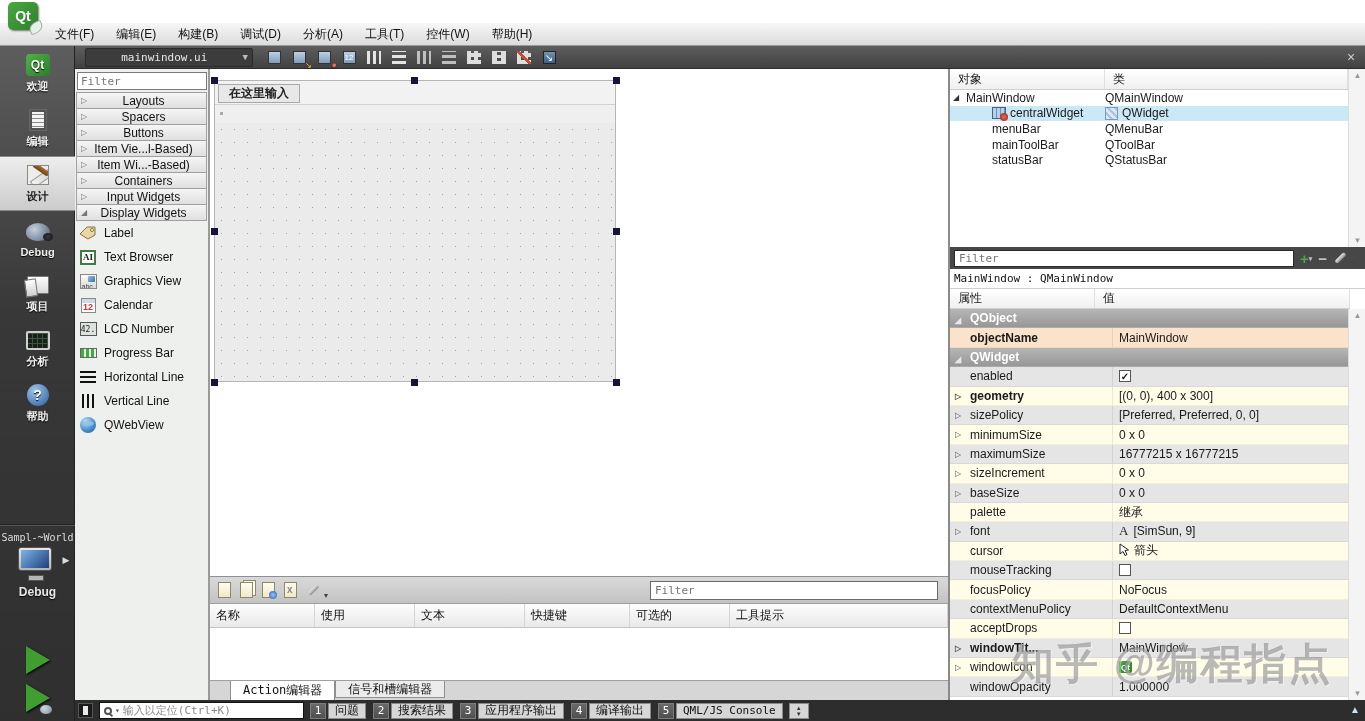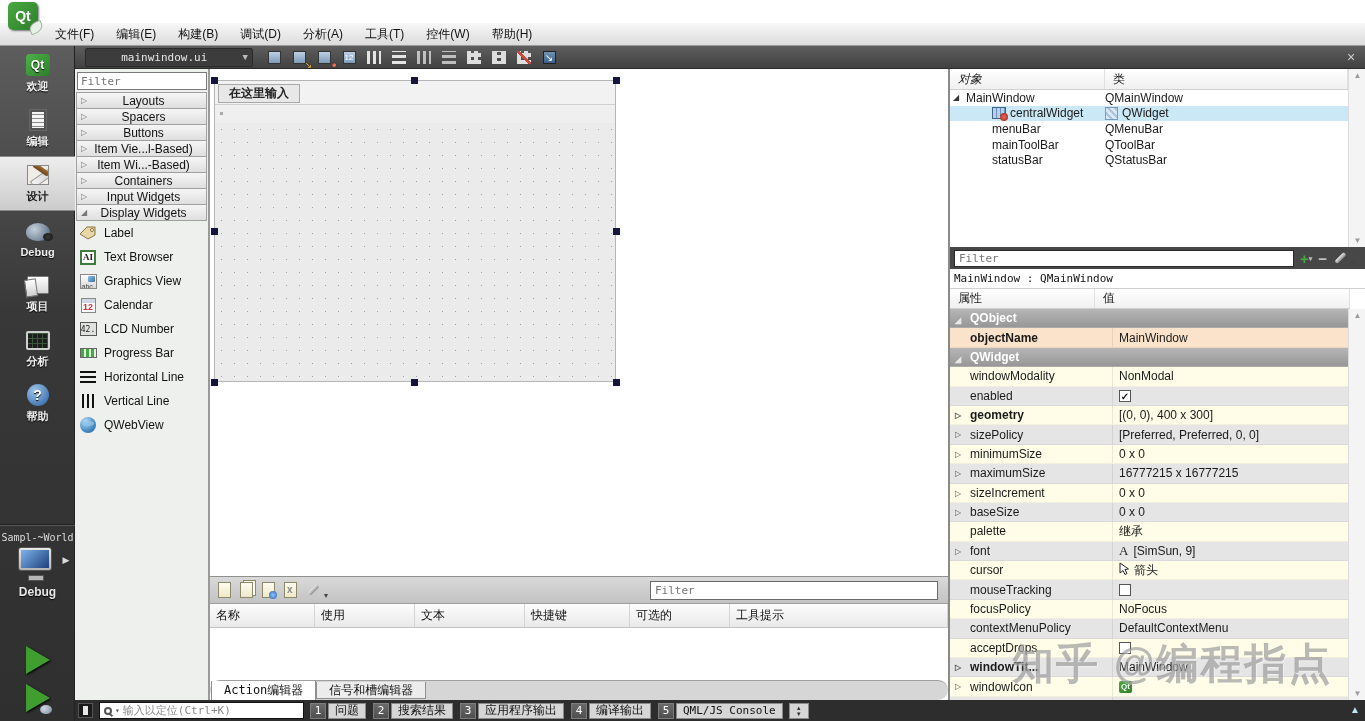--- a/index.html
+++ b/index.html
@@ -169,31 +169,31 @@
   .wrench-ico:before { content:""; position:absolute; left:1px; top:6px; width:13px; height:4px;
     background:linear-gradient(#e8e8e8,#8a8a8a); border-radius:2px; transform:rotate(-45deg); }
   .wrench-ico:after { content:"▾"; position:absolute; right:-6px; bottom:-2px; font-size:8px; color:#444; }
   .ae-filter { position:absolute; right:10px; top:4px; width:288px; height:19px; background:#fff;
     border:1px solid #6a6a6a; font-family:"DejaVu Sans Mono", monospace; font-size:11px; padding:0 4px; }
   .ae-header { position:absolute; left:0; top:28px; width:100%; height:24px; display:flex;
     background:linear-gradient(#fdfdfd,#e9e9e9); border-bottom:1px solid #c5c5c5; align-items:center; }
   .ae-col { padding-left:6px; border-right:1px solid #d5d5d5; height:100%; display:flex; align-items:center; color:#111; }
   .ae-list { position:absolute; left:0; top:52px; width:100%; height:52px; background:#fff; }
   .ae-tabs { position:absolute; left:0; top:104px; width:100%; height:20px; background:#d6d6d6;
-    border-top:1px solid #9f9f9f; display:flex; align-items:center; padding-left:1px;border-radius:10px; }
+    border-top:1px solid #9f9f9f; display:flex; align-items:flex-start; padding-left:20px; }
   .ae-tab { padding:0 12px; display:flex; align-items:center; font-size:12px; color:#111;
     border:1px solid #8f8f8f; border-top:none; background:#ececec; height:17px; }
   .ae-tab.active { background:#fff; height:20px; font-family:"DejaVu Sans Mono",monospace; }
 
   
   .right { position:absolute; left:948px; top:69px; width:417px; height:631px; background:#fff; border-left:2px solid #8a8a8a; }
   .oi-header { position:absolute; left:0; top:0; width:398px; height:21px; display:flex;
     background:linear-gradient(#ffffff,#f0f0f0); border-bottom:1px solid #cfcfcf; align-items:center; }
   .oi-header div { padding-left:8px; height:100%; display:flex; align-items:center; border-right:1px solid #e0e0e0; }
-  .oi-col-obj { width:155px;font-style:italic; } .oi-col-cls { flex:1; }
+  .oi-col-obj { width:155px; } .oi-col-cls { flex:1; }
   .oi-rows { position:absolute; left:0; top:21px; width:398px; height:157px; }
   .oi-row { height:15.6px; display:flex; align-items:center; font-size:12px; }
   .oi-row.sel { background:#cbe8f6; }
   .oi-obj { width:155px; display:flex; align-items:center; gap:4px; }
   .oi-cls { flex:1; display:flex; align-items:center; gap:4px; }
   .oi-arrow { width:12px; text-align:center; font-size:8px; color:#333; }
   .cw-icon { width:14px; height:12px; background:
       repeating-linear-gradient(90deg,#b8cfe8 0 3px,#6a92c0 3px 4px); border:1px solid #44628a; position:relative; flex:none; }
   .cw-icon:after { content:""; position:absolute; right:-3px; bottom:-3px; width:8px; height:8px; border-radius:50%;
       background:radial-gradient(#e86a5a,#9c1f10); }
@@ -627,26 +627,20 @@
         </div>
         <div class="prow changed">
           <div class="pname bold">objectName</div>
           <div class="pval">
             <div>MainWindow</div>
           </div>
         </div>
         <div class="prow pgroup">
           <div class="gname"><span class="exp">◢</span>QWidget</div>
         </div>
-        <div class="prow y1">
-          <div class="pname">windowModality</div>
-          <div class="pval">
-            <div>NonModal</div>
-          </div>
-        </div>
         <div class="prow y0">
           <div class="pname">enabled</div>
           <div class="pval">
             <div class="pcheck">✓</div>
           </div>
         </div>
         <div class="prow y1">
           <div class="pname bold"><span class="exp">▷</span>geometry</div>
           <div class="pval">
             <div>[(0, 0), 400 x 300]</div>

